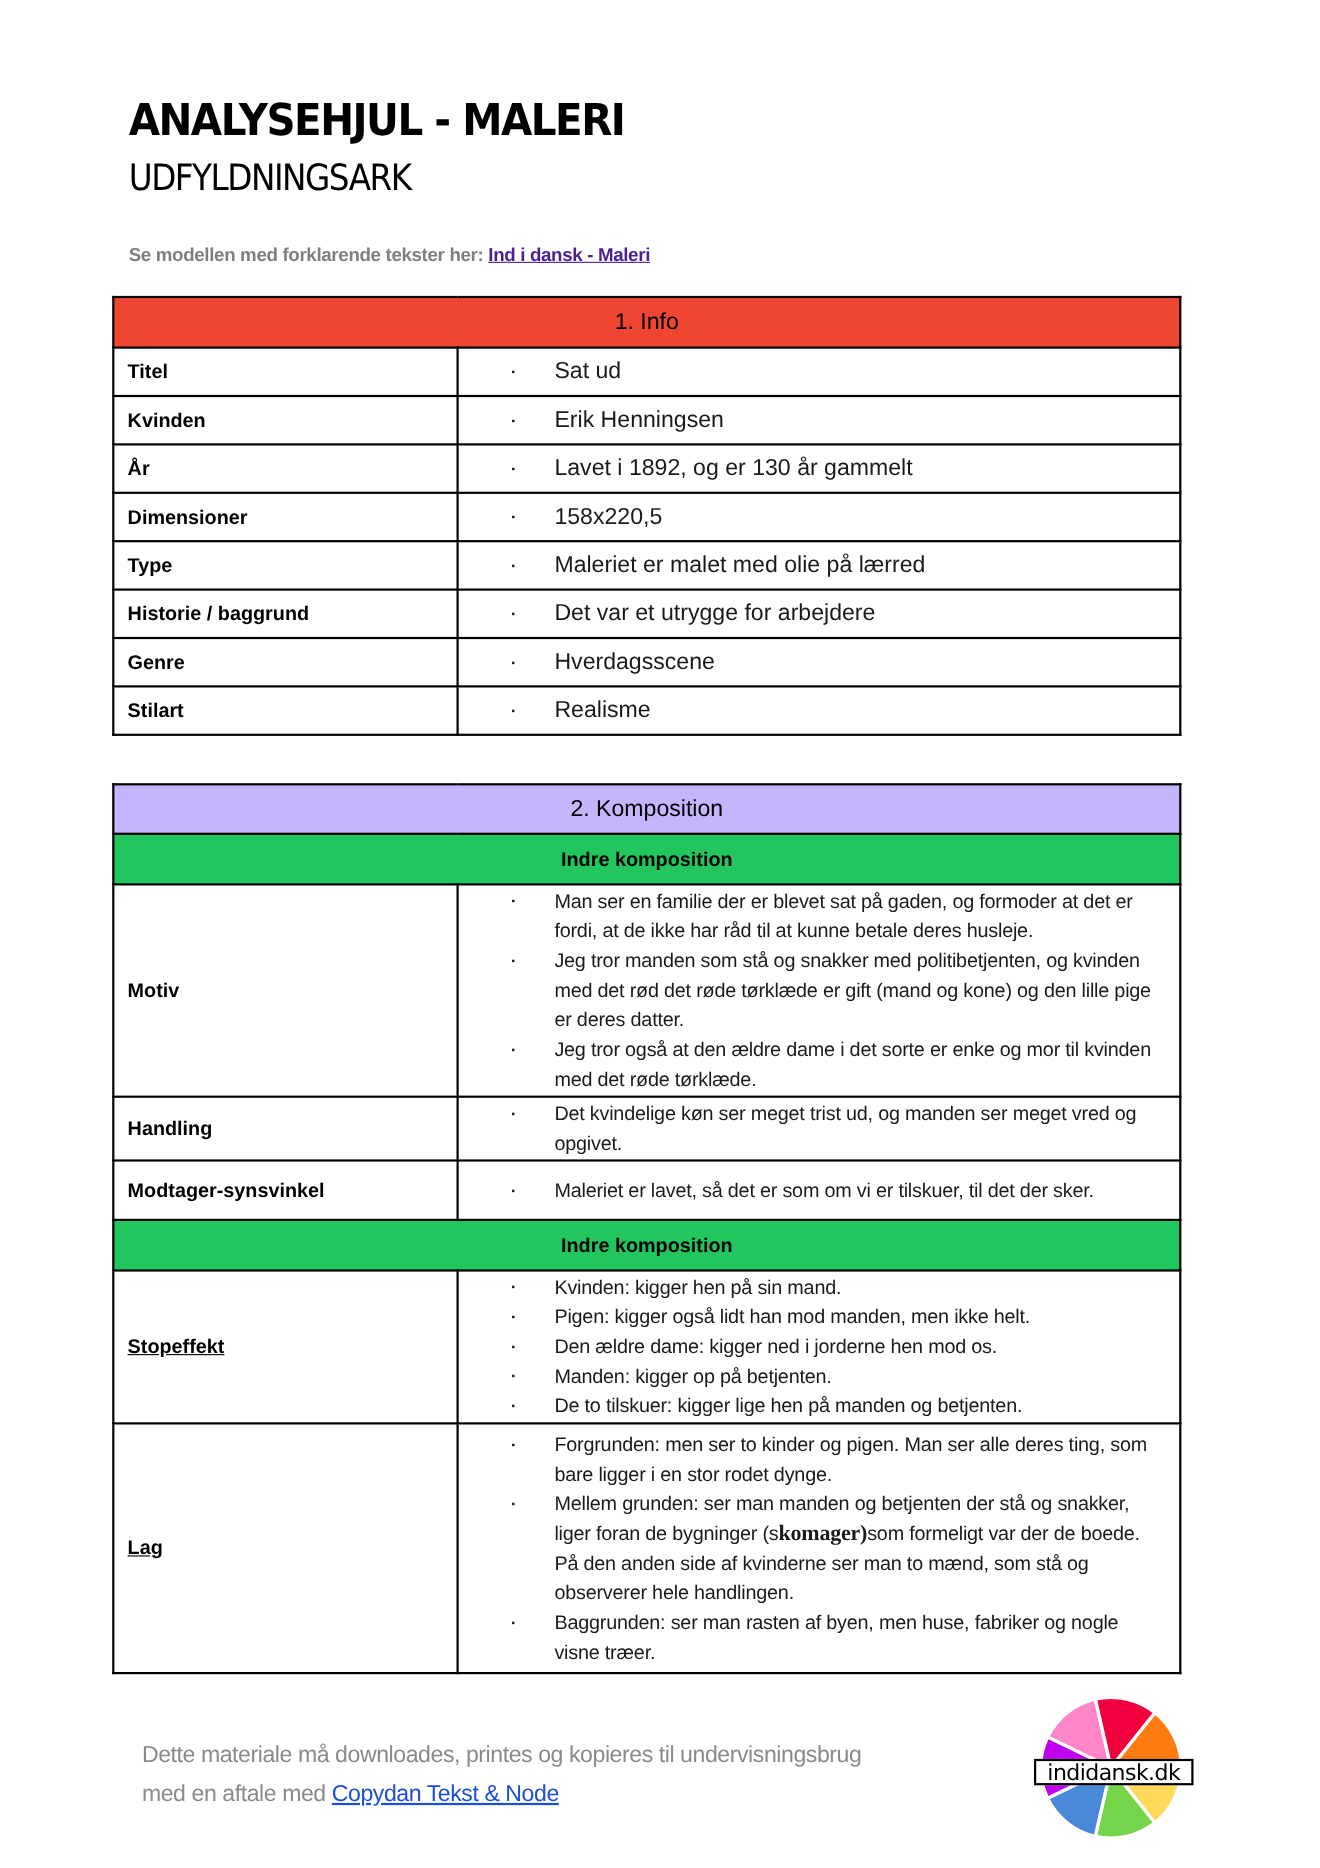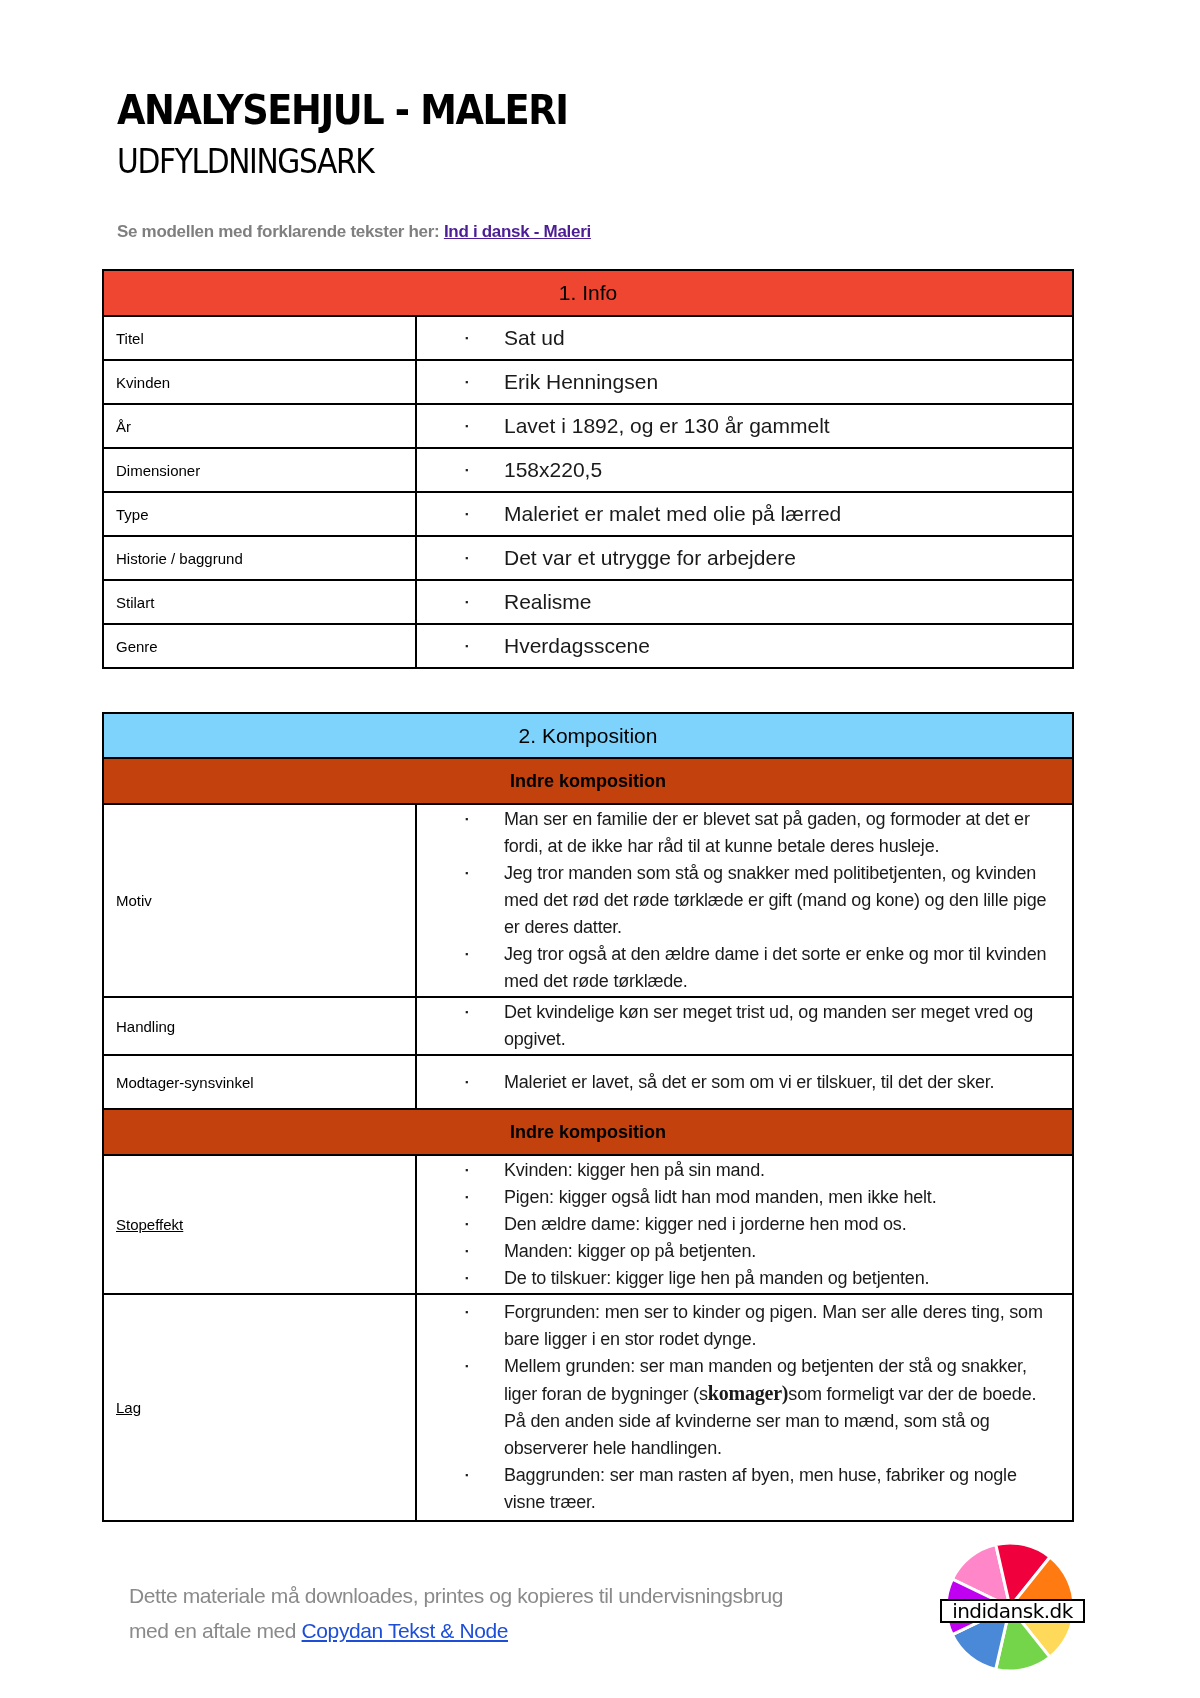--- a/index.html
+++ b/index.html
@@ -13,22 +13,22 @@
                 font-family: "DejaVu Sans", sans-serif; font-weight: normal;
                 font-size: 33px; letter-spacing: -1.5px; line-height: 40px; transform: scaleX(0.9); transform-origin: left; }
     .intro { position: absolute; left: 117px; top: 222px; font-size: 17px;
              font-weight: bold; color: #7f7f7f; letter-spacing: -0.3px; }
     .intro a { color: #4c1d95; text-decoration: underline; }
 
     table.sheet { position: absolute; left: 102px; width: 972px; border-collapse: collapse; table-layout: fixed; }
     table.sheet td, table.sheet th { border: 2px solid #000; padding: 0; }
     .sec-head { height: 44px; text-align: center; font-size: 21px; font-weight: normal; }
     .sec-head span { font-weight: 500; }
-    .sub-head { background: #c2410c; height: 44px; text-align: center; font-size: 18px; font-weight: bold; }
-    td.label { width: 311px; font-size: 15px; font-weight: normal; padding-left: 12px !important; vertical-align: middle; }
+    .sub-head { background: #22c55e; height: 44px; text-align: center; font-size: 18px; font-weight: bold; }
+    td.label { width: 311px; font-size: 18px; font-weight: bold; padding-left: 12px !important; vertical-align: middle; }
     td.label.u { text-decoration: underline; }
     td.val { vertical-align: middle; }
     .row1 td { height: 42px; }
     .val ul { list-style: none; margin: 1px; padding: 0 10px 0 0; }
     .val li { position: relative; padding-left: 86px; font-size: 18px; line-height: 27px; color: #1a1a1a; }
     .val li::before { content: "\25AA"; position: absolute; left: 47px; top: 0; font-size: 9px; }
     .info .val li { font-size: 21px; line-height: 30px; }
     .comp .val li { font-size: 18px; line-height: 27px; letter-spacing: -0.2px; }
     .val b { font-family: "Liberation Serif", serif; font-size: 20px; }
 
@@ -104,46 +104,46 @@
       </tr>
       <tr class="row1">
         <td class="label" style="height:42px;">Historie / baggrund</td>
         <td class="val">
           <ul>
             <li>Det var et utrygge for arbejdere</li>
           </ul>
         </td>
       </tr>
       <tr class="row1">
+        <td class="label" style="height:42px;">Genre</td>
+        <td class="val">
+          <ul>
+            <li>Hverdagsscene</li>
+          </ul>
+        </td>
+      </tr>
+      <tr class="row1">
         <td class="label" style="height:42px;">Stilart</td>
         <td class="val">
           <ul>
             <li>Realisme</li>
-          </ul>
-        </td>
-      </tr>
-      <tr class="row1">
-        <td class="label" style="height:42px;">Genre</td>
-        <td class="val">
-          <ul>
-            <li>Hverdagsscene</li>
           </ul>
         </td>
       </tr>
     </tbody>
 </table>
 
 <table class="sheet comp" style="top:712px;">
   <colgroup>
       <col style="width:313px">
       <col>
     </colgroup>
   <tbody>
       <tr>
-    <th colspan="2" class="sec-head" style="background:#7dd3fc;height:43px;">
+    <th colspan="2" class="sec-head" style="background:#c4b5fd;height:43px;">
       <span>2. Komposition</span>
     </th>
   </tr>
   <tr>
     <td colspan="2" class="sub-head" style="height:44px;">Indre komposition</td>
   </tr>
   <tr>
     <td class="label" style="height:182px;">Motiv</td>
     <td class="val">
           <ul>

